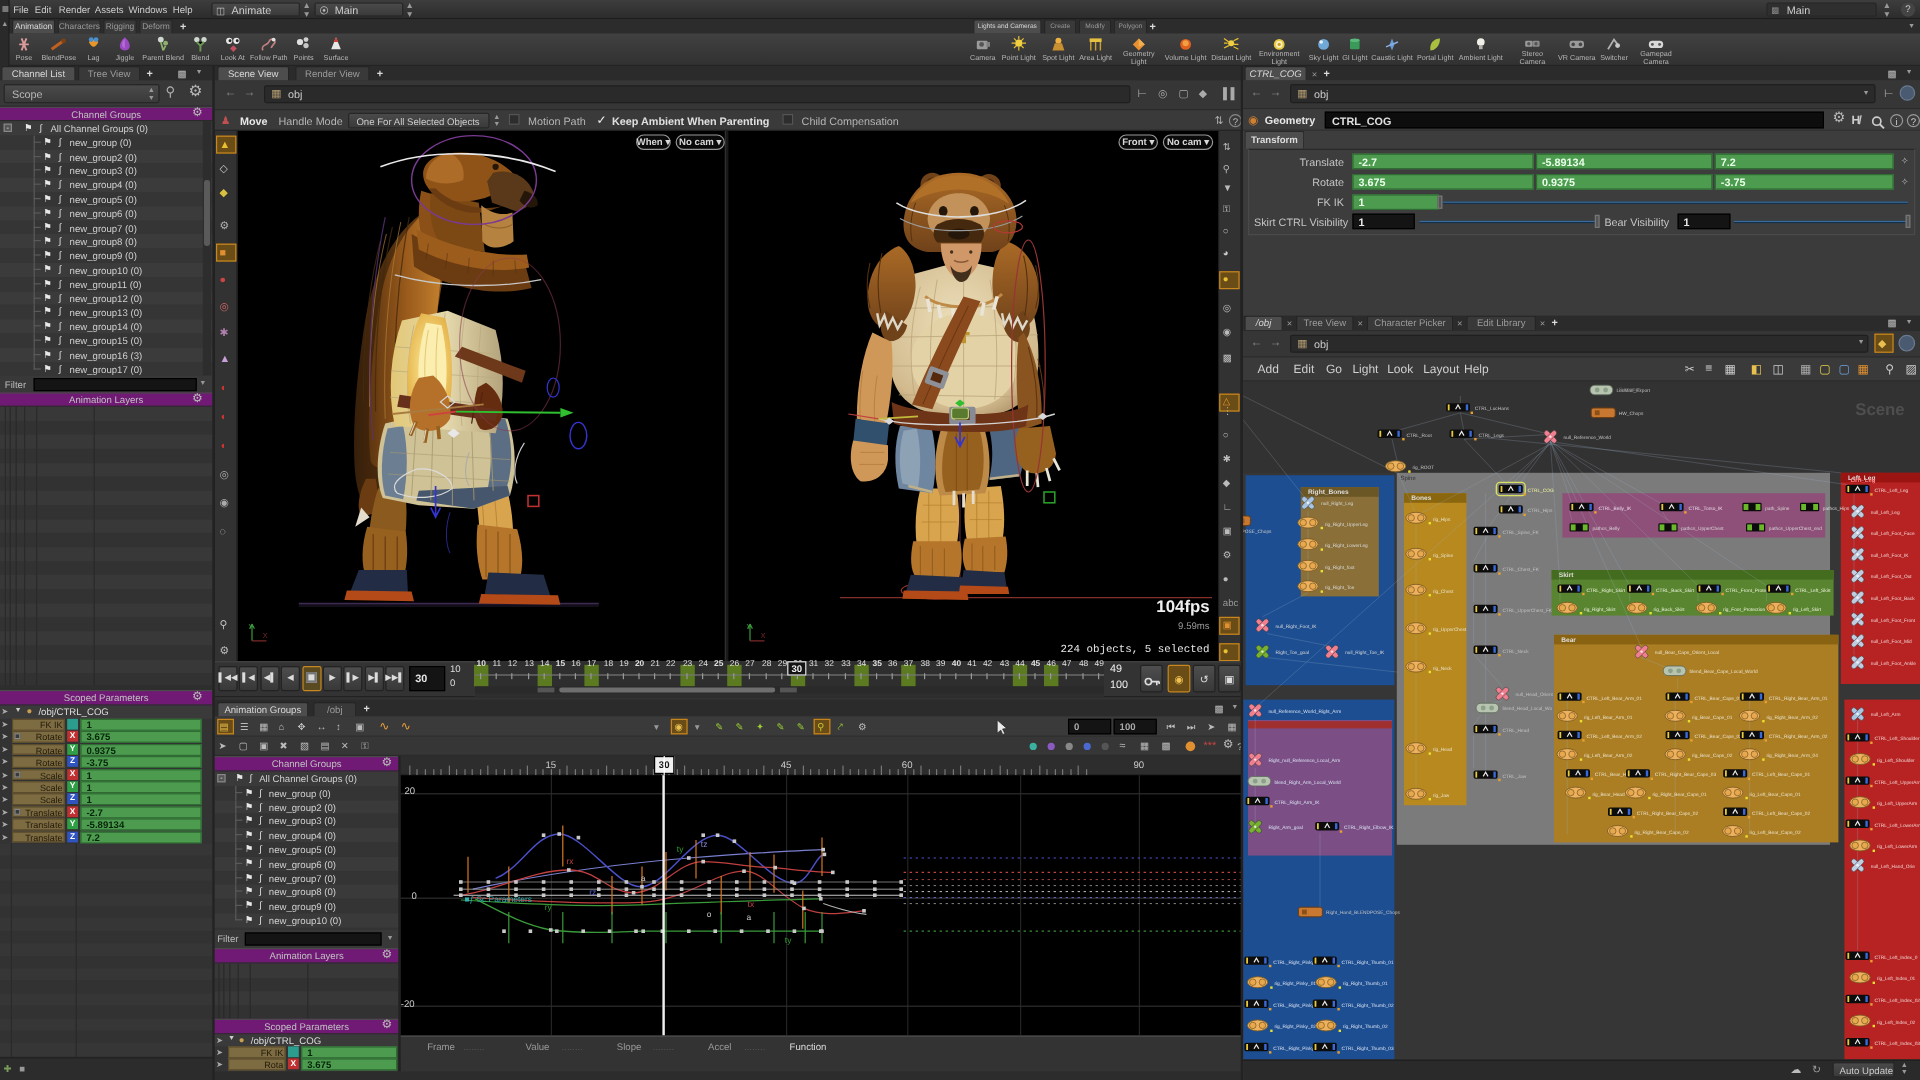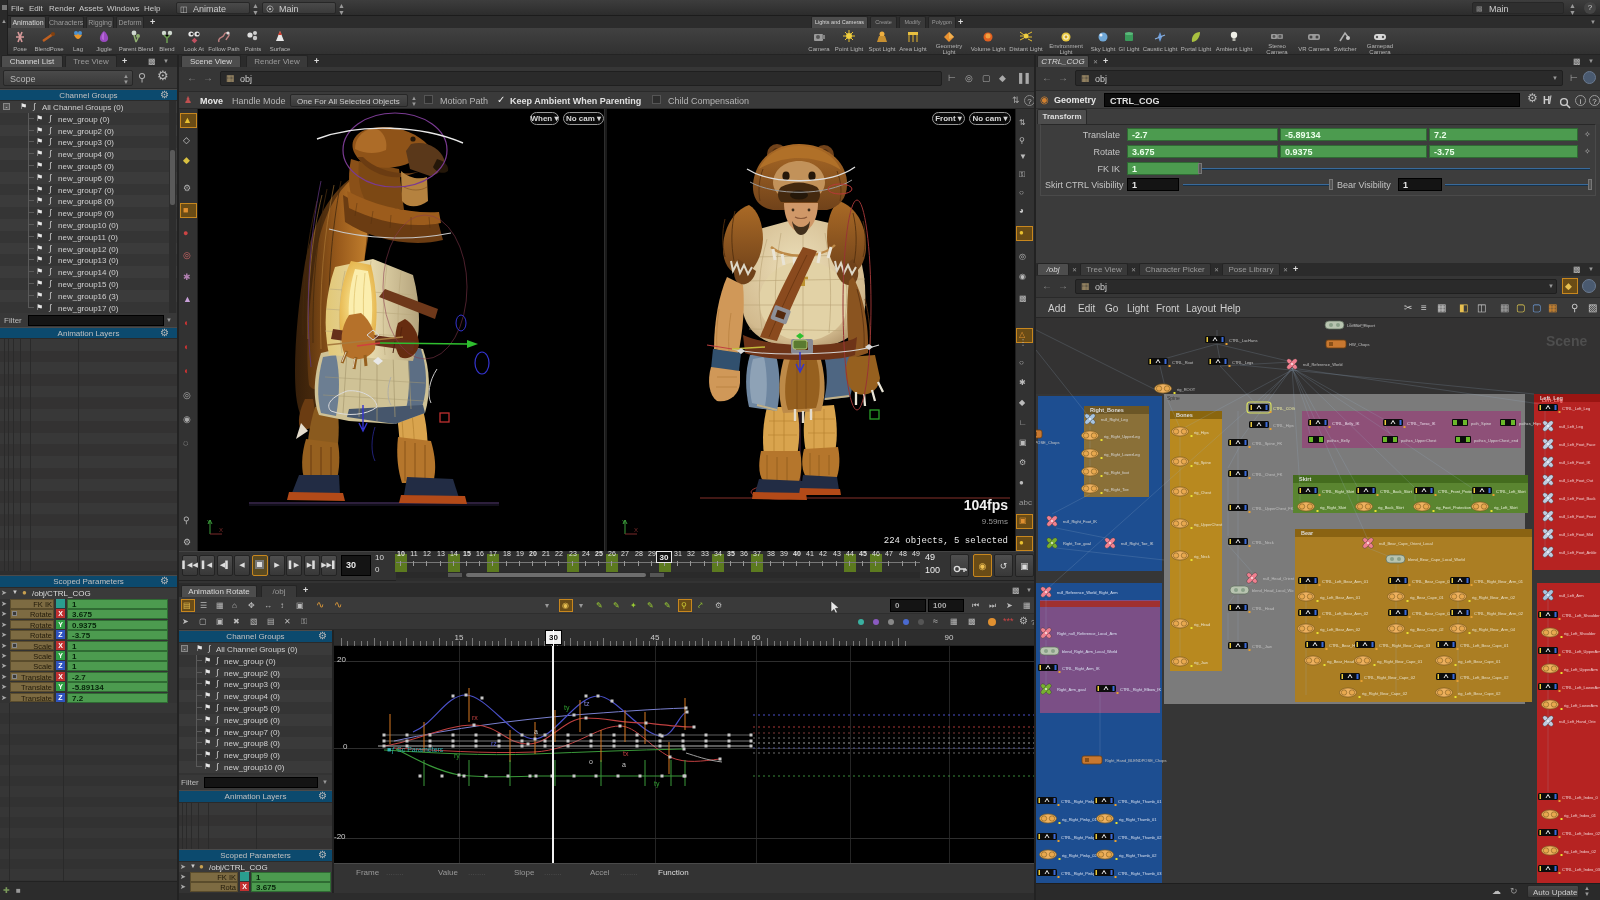--- a/index.html
+++ b/index.html
@@ -2,21 +2,21 @@
 <html><head><meta charset="utf-8"><style>
 *{margin:0;padding:0;box-sizing:border-box}
 html,body{width:1600px;height:900px;overflow:hidden;background:#333;
  font-family:"Liberation Sans",sans-serif;color:#c8c8c8;}
 #root{position:relative;width:1600px;height:900px;background:#333;}
 .ab{position:absolute}
 .tab{position:absolute;background:#393939;color:#9a9a9a;font-size:8px;
  border:1px solid #242424;border-bottom:none;border-radius:2px 2px 0 0;
  text-align:center;line-height:11px;height:12px;}
 .tab.act{background:#4d4d4d;color:#d8d8d8;}
-.hdr{position:absolute;background:#0c4a6e;color:#c0c0c0;font-size:8px;
+.hdr{position:absolute;background:#701a75;color:#c0c0c0;font-size:8px;
  text-align:center;border-top:1px solid #4a4a4a;border-bottom:1px solid #2a2a2a;}
 .gear{position:absolute;color:#b8b8b8;font-size:9px;line-height:9px}
 .gfield{position:absolute;background:#4c9b4f;border:1px solid #2f6b33;
  color:#eaffea;font-weight:bold;font-size:9px;line-height:11px;padding-left:4px;
  overflow:hidden}
 .bfield{position:absolute;background:#141414;border:1px solid #000;
  color:#e8e8e8;font-weight:bold;font-size:9px;line-height:11px;padding-left:4px}
 .badge{position:absolute;width:9px;height:9px;font-size:7px;font-weight:bold;
  color:#fff;text-align:center;line-height:9px}
 .btn{position:absolute;background:linear-gradient(#4e4e4e,#383838);
@@ -902,21 +902,21 @@
 <div class="t" style="left:925px;top:565px;font-size:9px;color:#eee">100</div>
 <div class="btn" style="left:950px;top:554px;width:19px;height:23px"></div>
 <div class="ab" style="left:953px;top:560px"><svg width="14" height="10">
         <circle cx="4" cy="5" r="2.6" fill="none" stroke="#ddd" stroke-width="1.4"></circle>
         <path d="M6.5 5 H13 M11 5 v3 M13 5 v2" stroke="#ddd" stroke-width="1.4"></path>
       </svg></div>
 <div class="btn" style="left:973px;top:554px;width:19px;height:23px;border-color:#c8871e;background:#6a4c16"><span style="font-size:9px;line-height:22px;color:#f0c050">◉</span></div>
 <div class="btn" style="left:994px;top:554px;width:19px;height:23px"><span style="font-size:9px;line-height:22px">↺</span></div>
 <div class="btn" style="left:1015px;top:554px;width:19px;height:23px"><span style="font-size:9px;line-height:22px">▣</span></div>
 <div class="ab" style="left:179px;top:583px;width:855px;height:14px;background:#2b2b2b"></div>
-<div class="tab act" style="left:181px;top:585px;width:76px">Animation Rotate</div>
+<div class="tab act" style="left:181px;top:585px;width:76px">Animation Groups</div>
 <div class="tab" style="left:261px;top:585px;width:36px">/obj</div>
 <div class="t" style="left:303px;top:585px;font-size:9px;color:#ddd;font-weight:bold">+</div>
 <div class="t" style="left:1012px;top:586px;font-size:8px;color:#bbb">▩</div>
 <div class="t" style="left:1026px;top:587px;font-size:6px;color:#999">▼</div>
 <div class="ab" style="left:179px;top:597px;width:855px;height:17px;background:#3a3a3a;border-bottom:1px solid #2e2e2e"></div>
 <div class="ab" style="left:181px;top:599px;width:14px;height:13px;background:#6a4c16;border:1px solid #c8871e"></div>
 <div class="t" style="left:183px;top:601px;font-size:8px;color:#e8c050">▤</div>
 <div class="t" style="left:200px;top:601px;font-size:8px;color:#bbb">☰</div>
 <div class="t" style="left:216px;top:601px;font-size:8px;color:#bbb">▦</div>
 <div class="t" style="left:232px;top:601px;font-size:8px;color:#bbb">⌂</div>
@@ -1397,41 +1397,41 @@
 <div class="bfield" style="left:1398px;top:178px;width:44px;height:13px;line-height:12px">1</div>
 <div class="ab" style="left:1445px;top:184px;width:145px;height:2px;background:#16324a;border-top:1px solid #3a6a9a"></div>
 <div class="ab" style="left:1588px;top:179px;width:4px;height:11px;background:#555;border:1px solid #777"></div>
 <div class="ab" style="left:1036px;top:263px;width:564px;height:13px;background:#2b2b2b"></div>
 <div class="tab act" style="left:1037px;top:263px;width:32px;font-style:italic">/obj</div>
 <div class="t" style="left:1072px;top:266px;font-size:6px;color:#999">✕</div>
 <div class="tab" style="left:1080px;top:263px;width:48px">Tree View</div>
 <div class="t" style="left:1131px;top:266px;font-size:6px;color:#999">✕</div>
 <div class="tab" style="left:1139px;top:263px;width:72px">Character Picker</div>
 <div class="t" style="left:1214px;top:266px;font-size:6px;color:#999">✕</div>
-<div class="tab" style="left:1222px;top:263px;width:58px">Pose Library</div>
+<div class="tab" style="left:1222px;top:263px;width:58px">Edit Library</div>
 <div class="t" style="left:1283px;top:266px;font-size:6px;color:#999">✕</div>
 <div class="t" style="left:1293px;top:264px;font-size:9px;color:#ddd;font-weight:bold">+</div>
 <div class="t" style="left:1573px;top:265px;font-size:8px;color:#bbb">▩</div>
 <div class="t" style="left:1588px;top:266px;font-size:6px;color:#999">▼</div>
 <div class="ab" style="left:1036px;top:276px;width:564px;height:22px;background:#363636;border-bottom:1px solid #2a2a2a"></div>
 <div class="t" style="left:1042px;top:280px;font-size:10px;color:#8a8a8a">←</div>
 <div class="t" style="left:1058px;top:280px;font-size:10px;color:#8a8a8a">→</div>
 <div class="ab" style="left:1075px;top:279px;width:482px;height:15px;background:#2a2a2a;border:1px solid #1f1f1f;border-radius:2px"></div>
 <div class="t" style="left:1081px;top:281px;font-size:9px;color:#b09a70">▦</div>
 <div class="t" style="left:1095px;top:282px;font-size:9px;color:#ccc">obj</div>
 <div class="t" style="left:1548px;top:283px;font-size:6px;color:#999">▼</div>
 <div class="ab" style="left:1562px;top:278px;width:16px;height:16px;background:#6a4c16;border:1px solid #c8871e"></div>
 <div class="t" style="left:1565px;top:281px;font-size:9px;color:#e8c050">◆</div>
 <div class="t" style="left:1582px;top:279px;width:14px;height:14px;border-radius:7px;background:#4a5a70;border:1px solid #6a7a90"></div>
 <div class="ab" style="left:1036px;top:298px;width:564px;height:20px;background:#3a3a3a;border-bottom:1px solid #262626"></div>
 <div class="t" style="left:1048px;top:303px;font-size:10px;color:#d0d0d0">Add</div>
 <div class="t" style="left:1078px;top:303px;font-size:10px;color:#d0d0d0">Edit</div>
 <div class="t" style="left:1105px;top:303px;font-size:10px;color:#d0d0d0">Go</div>
 <div class="t" style="left:1127px;top:303px;font-size:10px;color:#d0d0d0">Light</div>
-<div class="t" style="left:1156px;top:303px;font-size:10px;color:#d0d0d0">Front</div>
+<div class="t" style="left:1156px;top:303px;font-size:10px;color:#d0d0d0">Look</div>
 <div class="t" style="left:1186px;top:303px;font-size:10px;color:#d0d0d0">Layout</div>
 <div class="t" style="left:1220px;top:303px;font-size:10px;color:#d0d0d0">Help</div>
 <div class="t" style="left:1404px;top:302px;font-size:10px;color:#ccc">✂</div>
 <div class="t" style="left:1421px;top:302px;font-size:10px;color:#ccc">≡</div>
 <div class="t" style="left:1437px;top:302px;font-size:10px;color:#ccc">▦</div>
 <div class="t" style="left:1459px;top:302px;font-size:10px;color:#e8c050">◧</div>
 <div class="t" style="left:1477px;top:302px;font-size:10px;color:#ccc">◫</div>
 <div class="t" style="left:1500px;top:302px;font-size:10px;color:#aaa">▦</div>
 <div class="t" style="left:1516px;top:302px;font-size:10px;color:#e8d050">▢</div>
 <div class="t" style="left:1532px;top:302px;font-size:10px;color:#70a0e0">▢</div>

